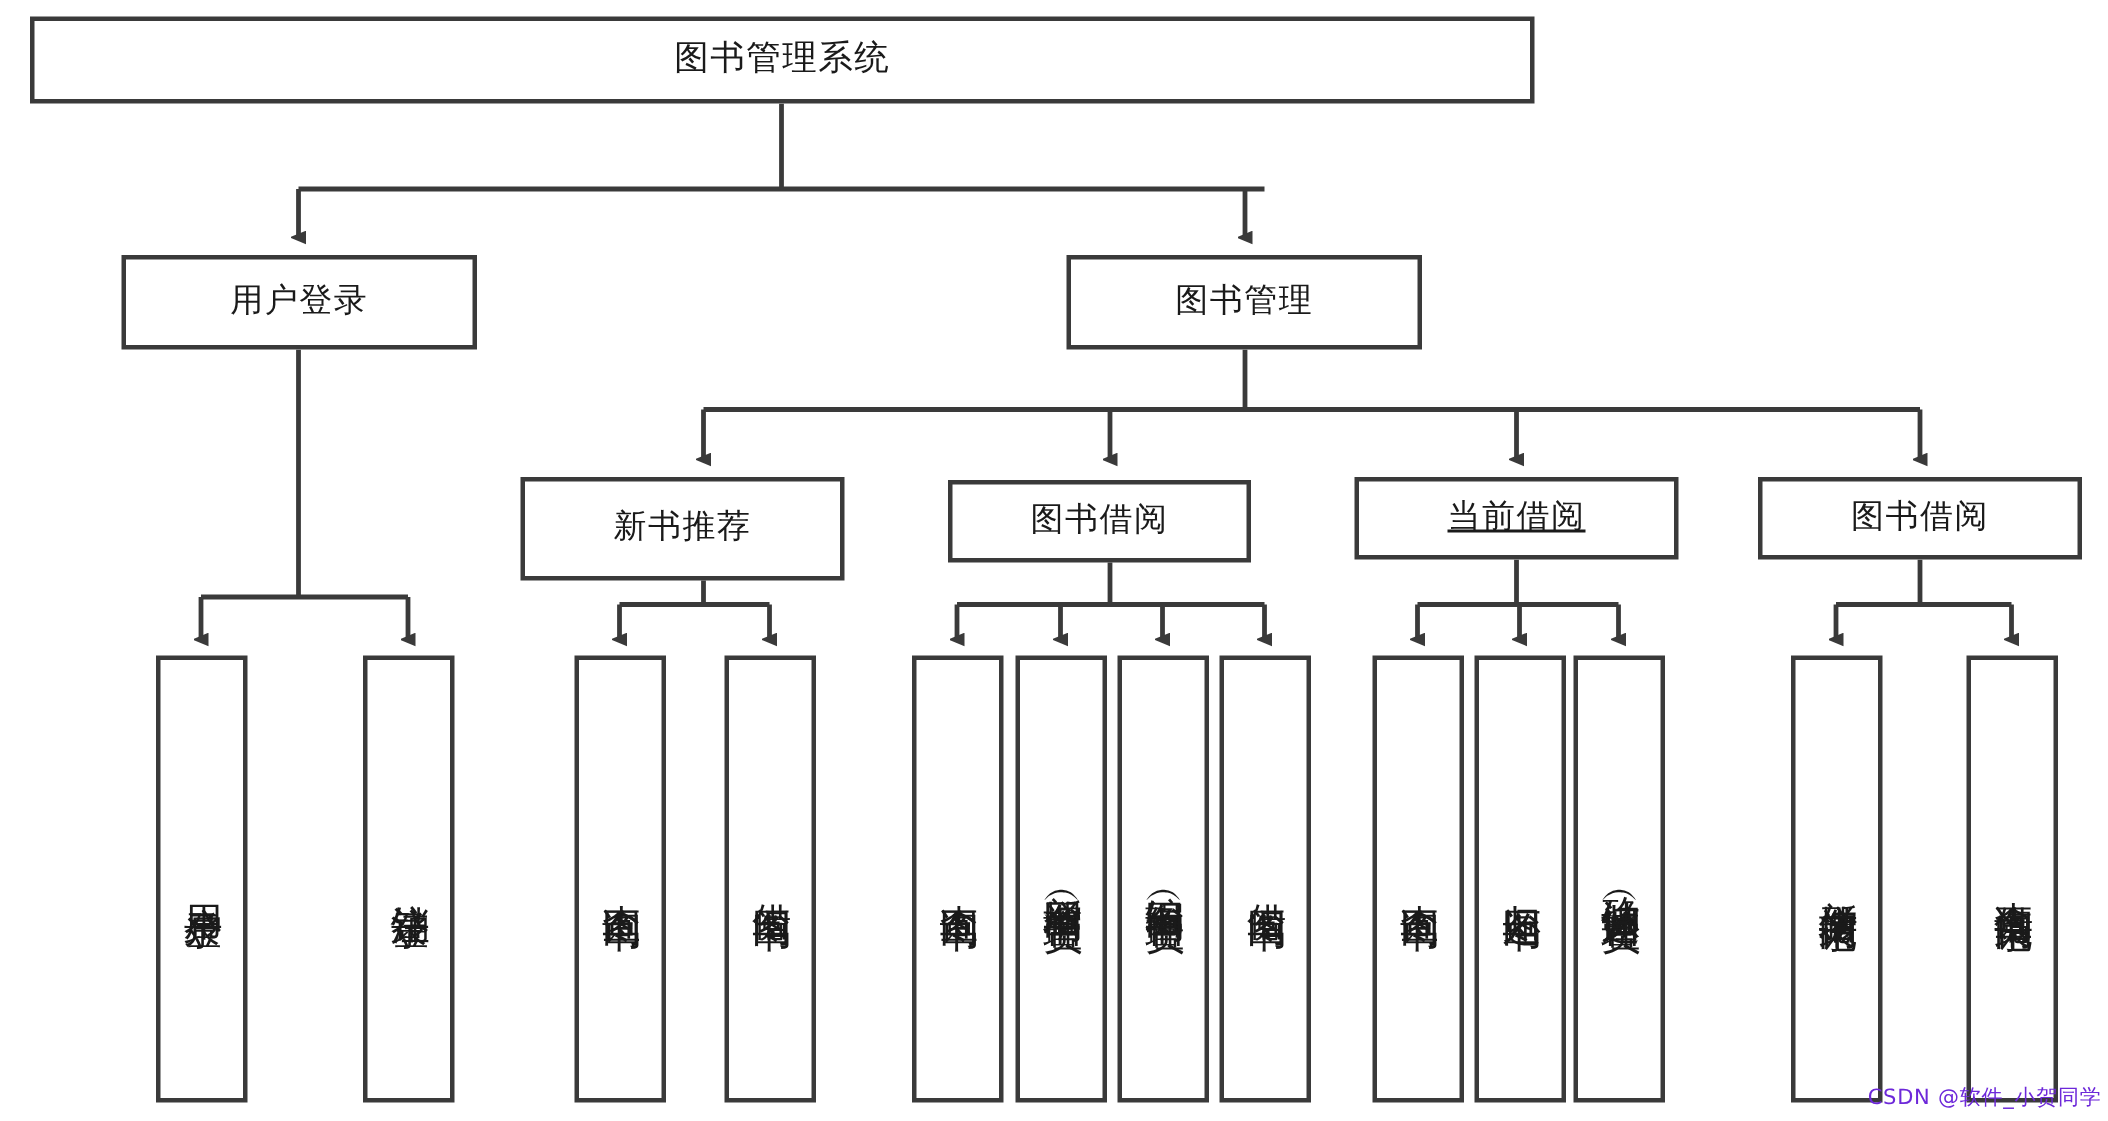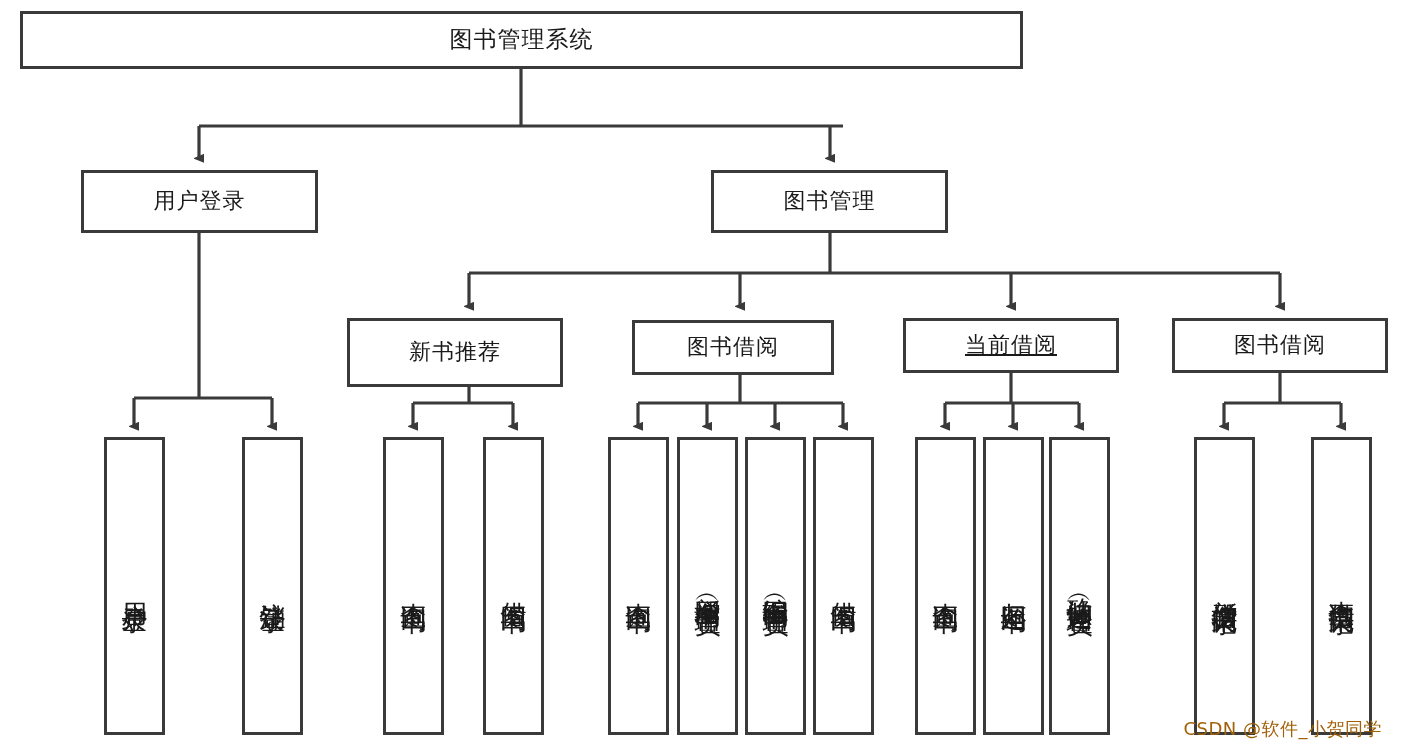--- a/index.html
+++ b/index.html
@@ -34,24 +34,24 @@
     letter-spacing:2px;
     padding:4px 0;
   }
   .node-vertical .vtext{
     display:block;
     writing-mode:vertical-rl;
     text-orientation:upright;
   }
   .watermark{
     position:absolute;
-    right:23px;
+    right:4px;
     bottom:6px;
-    font-size:18px;
-    color:#a16207;
+    font-size:14px;
+    color:#6d28d9;
     letter-spacing:0.5px;
     white-space:nowrap;
     font-family:"DejaVu Sans","Liberation Sans",sans-serif;
   }
 </style>
 </head>
 <body>
 
 <div id="diagram">
 

